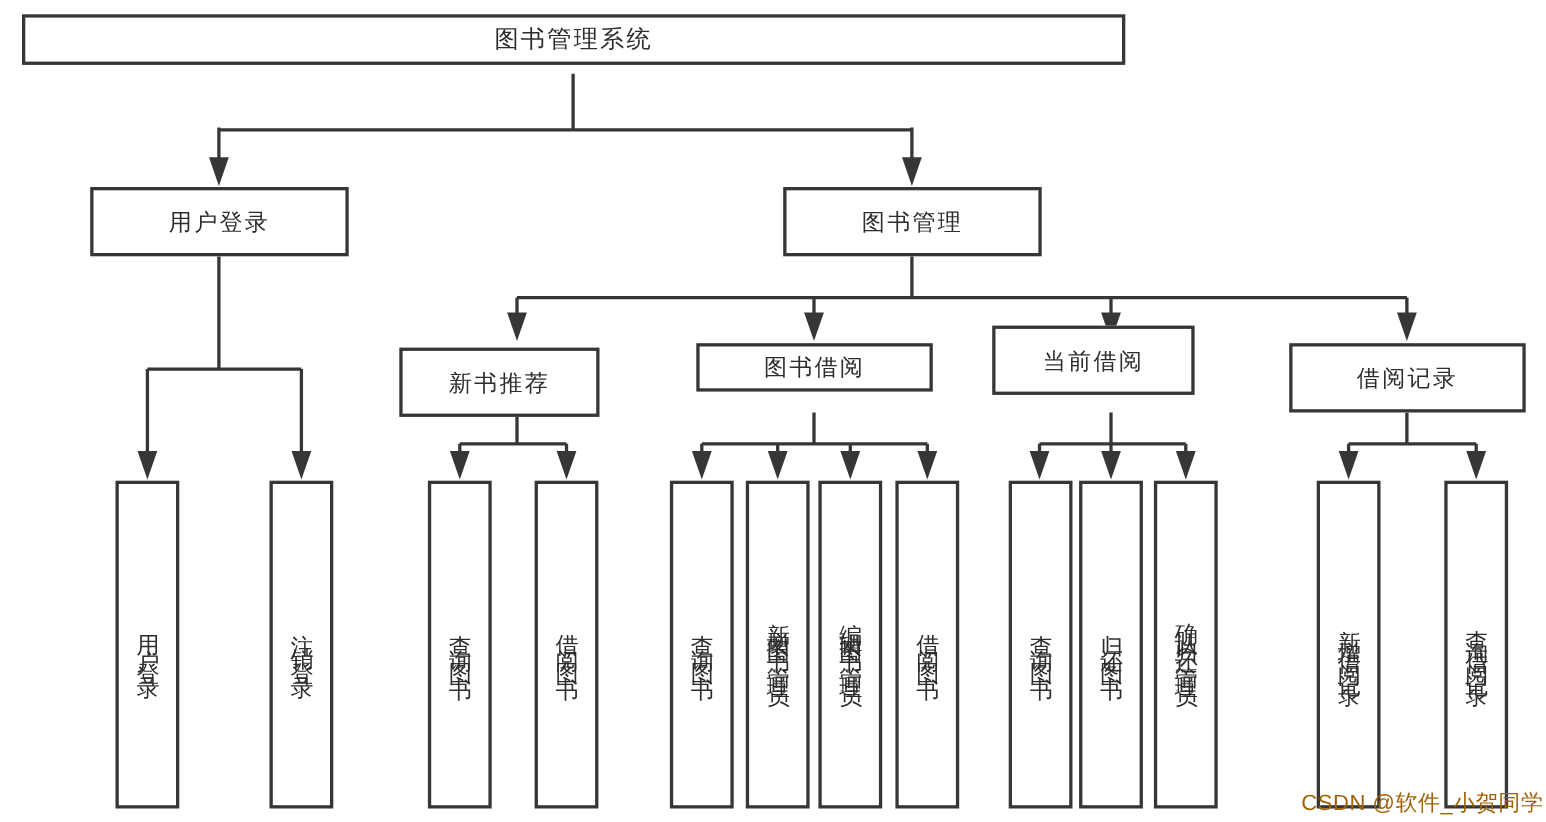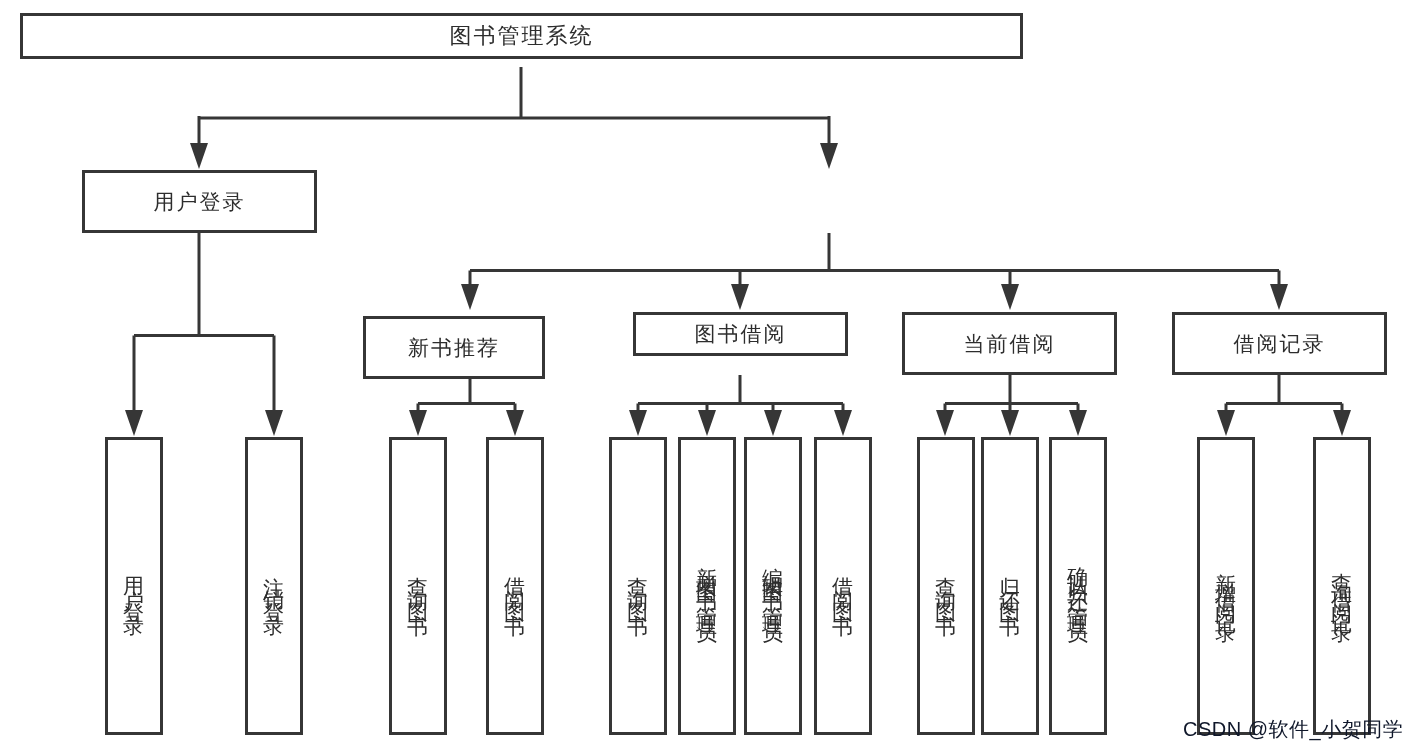--- a/index.html
+++ b/index.html
@@ -33,36 +33,36 @@
   }
   .sp4 { letter-spacing: 13px; }
   .sp6 { letter-spacing: 10px; }
   .sp9 { letter-spacing: 8px; }
   
   .b-root   { left: 20px;   top: 13px;  width: 1003px; height: 46px; }
   .b-login  { left: 82px;   top: 170px; width: 235px;  height: 63px; }
   .b-mgmt   { left: 712px;  top: 170px; width: 235px;  height: 63px; }
   .b-newrec { left: 363px;  top: 316px; width: 182px;  height: 63px; }
   .b-borrow { left: 633px;  top: 312px; width: 215px;  height: 44px; }
-  .b-curr   { left: 902px;  top: 312px; width: 215px;  height: 63px; }
+  .b-curr   { left: 902px;  top: 296px; width: 184px;  height: 63px; }
   .b-rec    { left: 1172px; top: 312px; width: 215px;  height: 63px; text-align: right; }
   .leaf     { top: 437px; width: 58px; height: 298px; }
   .l1  { left: 105px; }  .l2  { left: 245px; }
   .l3  { left: 389px; }  .l4  { left: 486px; }
   .l5  { left: 609px; }  .l6  { left: 678px; }
   .l7  { left: 744px; }  .l8  { left: 814px; }
   .l9  { left: 917px; }  .l10 { left: 981px; }  .l11 { left: 1049px; }
   .l12 { left: 1197px; } .l13 { left: 1313px; }
   #watermark {
     position: absolute;
     left: 1183px;
     top: 716px;
     font-size: 20px;
     letter-spacing: 0.5px;
-    color: #0f172a;
+    color: #a16207;
     z-index: 5;
     white-space: nowrap;
   }
 </style>
 </head>
 <body>
 
 <div id="stage">
 
   <svg id="wires" viewBox="0 0 1405 747" xmlns="http://www.w3.org/2000/svg">
@@ -104,20 +104,23 @@
       <polygon points="1333,410 1351,410 1342,436"></polygon>
     </g>
   </svg>
 
   <div class="box b-root">
     <span class="hlabel root-label">图书管理系统</span>
   </div>
 
   <div class="box b-login">
     <span class="hlabel">用户登录</span>
+  </div>
+  <div class="box b-mgmt">
+    <span class="hlabel">图书管理</span>
   </div>
 
   <div class="box b-newrec">
     <span class="hlabel">新书推荐</span>
   </div>
   <div class="box b-borrow">
     <span class="hlabel">图书借阅</span>
   </div>
   <div class="box b-curr">
     <span class="hlabel">当前借阅</span>

